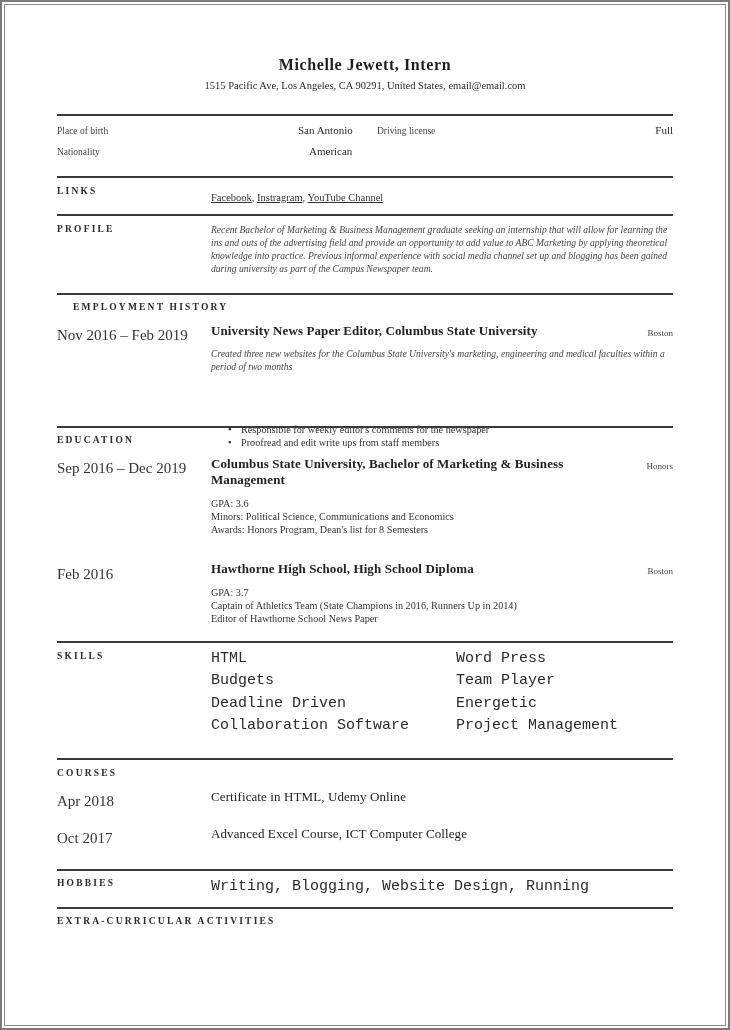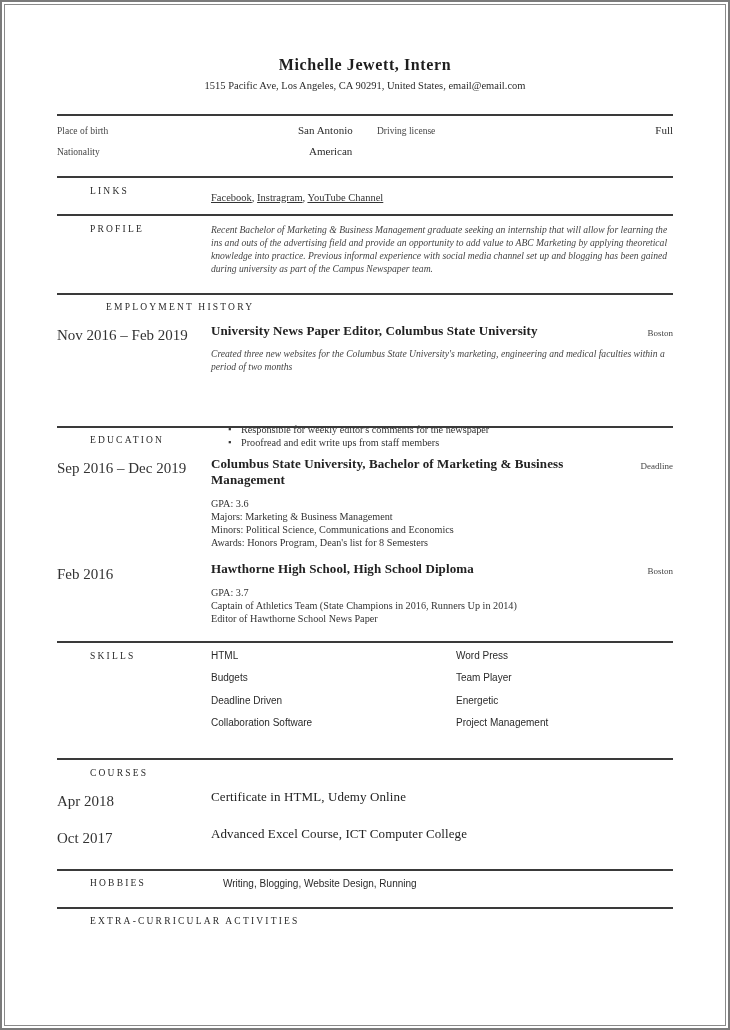--- a/index.html
+++ b/index.html
@@ -7,31 +7,31 @@
   .frame-outer { position: absolute; left: 0; top: 0; width: 730px; height: 1030px; box-sizing: border-box; border: 2px solid #7a7a7a; }
   .frame-inner { position: absolute; left: 4px; top: 4px; width: 722px; height: 1022px; box-sizing: border-box; border: 1px solid #8a8a8a; }
   .page { position: absolute; left: 57px; top: 0; width: 616px; }
   .header { position: absolute; left: 0; top: 56px; width: 616px; text-align: center; }
   .name { font-family: "Liberation Serif", serif; font-size: 16px; font-weight: bold; letter-spacing: 0.6px; color: #1e1e1e; }
   .address { font-family: "Liberation Serif", serif; font-size: 10.5px; margin-top: 6px; color: #2a2a2a; }
   .rule { position: absolute; left: 0; width: 616px; height: 2px; background: #3a3a3a; }
   .abs { position: absolute; white-space: nowrap; }
   .label-sm { font-family: "Liberation Serif", serif; font-size: 9.5px; color: #444; }
   .val { font-family: "Liberation Serif", serif; font-size: 11px; color: #2a2a2a; }
-  .sec-title { font-family: "Liberation Serif", serif; font-size: 9.5px; font-weight: normal; letter-spacing: 2.2px; color: #2a2a2a; margin-left: 33px; }
+  .sec-title { font-family: "Liberation Serif", serif; font-size: 9.5px; font-weight: bold; letter-spacing: 2.2px; color: #2a2a2a; }
   .link { font-family: "Liberation Serif", serif; font-size: 10.5px; color: #333; text-decoration: underline; }
   .italic-p { font-family: "Liberation Serif", serif; font-style: italic; font-size: 9.6px; line-height: 13px; color: #444; white-space: normal; }
   .date { font-family: "Liberation Serif", serif; font-size: 15px; color: #333; }
   .entry-title { font-family: "Liberation Serif", serif; font-size: 13px; font-weight: bold; color: #222; letter-spacing: 0.1px; }
   .city { font-family: "Liberation Serif", serif; font-size: 9px; color: #444; }
   .body-txt { font-family: "Liberation Serif", serif; font-size: 10.2px; line-height: 13px; color: #333; }
   ul.bullets { margin: 0; padding: 0 0 0 30px; list-style: none; }
   ul.bullets li { position: relative; font-family: "Liberation Serif", serif; font-size: 10.2px; line-height: 13px; color: #333; }
   ul.bullets li::before { content: "\25AA"; position: absolute; left: -13px; top: 0; font-size: 9px; color: #333; }
-  .skill { font-family: Liberation Sans, sans-serif; font-size: 10px; color: #2a2a2a; }
+  .skill { font-family: Liberation Mono, monospace; font-size: 15px; color: #2a2a2a; }
 </style>
 </head>
 <body>
 
 <div class="frame-outer"></div>
 <div class="frame-inner"></div>
 
 <div class="page">
 
   <div class="header">
@@ -74,24 +74,23 @@
     </ul>
   </div>
 
   <div class="rule" style="top:426px;"></div>
 
   <div class="abs sec-title" style="left:0; top:435px;">EDUCATION</div>
 
   <div class="abs date" style="left:0; top:460px;">Sep 2016 – Dec 2019</div>
   <div class="abs entry-title" style="left:154px; top:456px;">Columbus State University, Bachelor of Marketing &amp; Business</div>
   <div class="abs entry-title" style="left:154px; top:472px;">Management</div>
-  <div class="abs city" style="right:0; top:461px;">Deadline</div>
+  <div class="abs city" style="right:0; top:461px;">Honors</div>
   <div class="abs body-txt" style="left:154px; top:497px;">
     <div>GPA: 3.6</div>
-    <div>Majors: Marketing &amp; Business Management</div>
     <div>Minors: Political Science, Communications and Economics</div>
     <div>Awards: Honors Program, Dean's list for 8 Semesters</div>
   </div>
 
   <div class="abs date" style="left:0; top:566px;">Feb 2016</div>
   <div class="abs entry-title" style="left:154px; top:561px;">Hawthorne High School, High School Diploma</div>
   <div class="abs city" style="right:0; top:566px;">Boston</div>
   <div class="abs body-txt" style="left:154px; top:586px;">
     <div>GPA: 3.7</div>
     <div>Captain of Athletics Team (State Champions in 2016, Runners Up in 2014)</div>
@@ -114,18 +113,18 @@
 
   <div class="abs sec-title" style="left:0; top:768px;">COURSES</div>
   <div class="abs date" style="left:0; top:793px;">Apr 2018</div>
   <div class="abs entry-title" style="left:154px; top:789px; font-weight:normal; font-size:13px;">Certificate in HTML, Udemy Online</div>
   <div class="abs date" style="left:0; top:830px;">Oct 2017</div>
   <div class="abs entry-title" style="left:154px; top:826px; font-weight:normal; font-size:13px;">Advanced Excel Course, ICT Computer College</div>
 
   <div class="rule" style="top:869px;"></div>
 
   <div class="abs sec-title" style="left:0; top:878px;">HOBBIES</div>
-  <div class="abs skill" style="left:154px; top:878px;margin-left:12px;">Writing, Blogging, Website Design, Running</div>
+  <div class="abs skill" style="left:154px; top:878px;">Writing, Blogging, Website Design, Running</div>
 
   <div class="rule" style="top:907px;"></div>
 
   <div class="abs sec-title" style="left:0; top:916px;">EXTRA-CURRICULAR ACTIVITIES</div>
 </div>
 
 </body></html>

